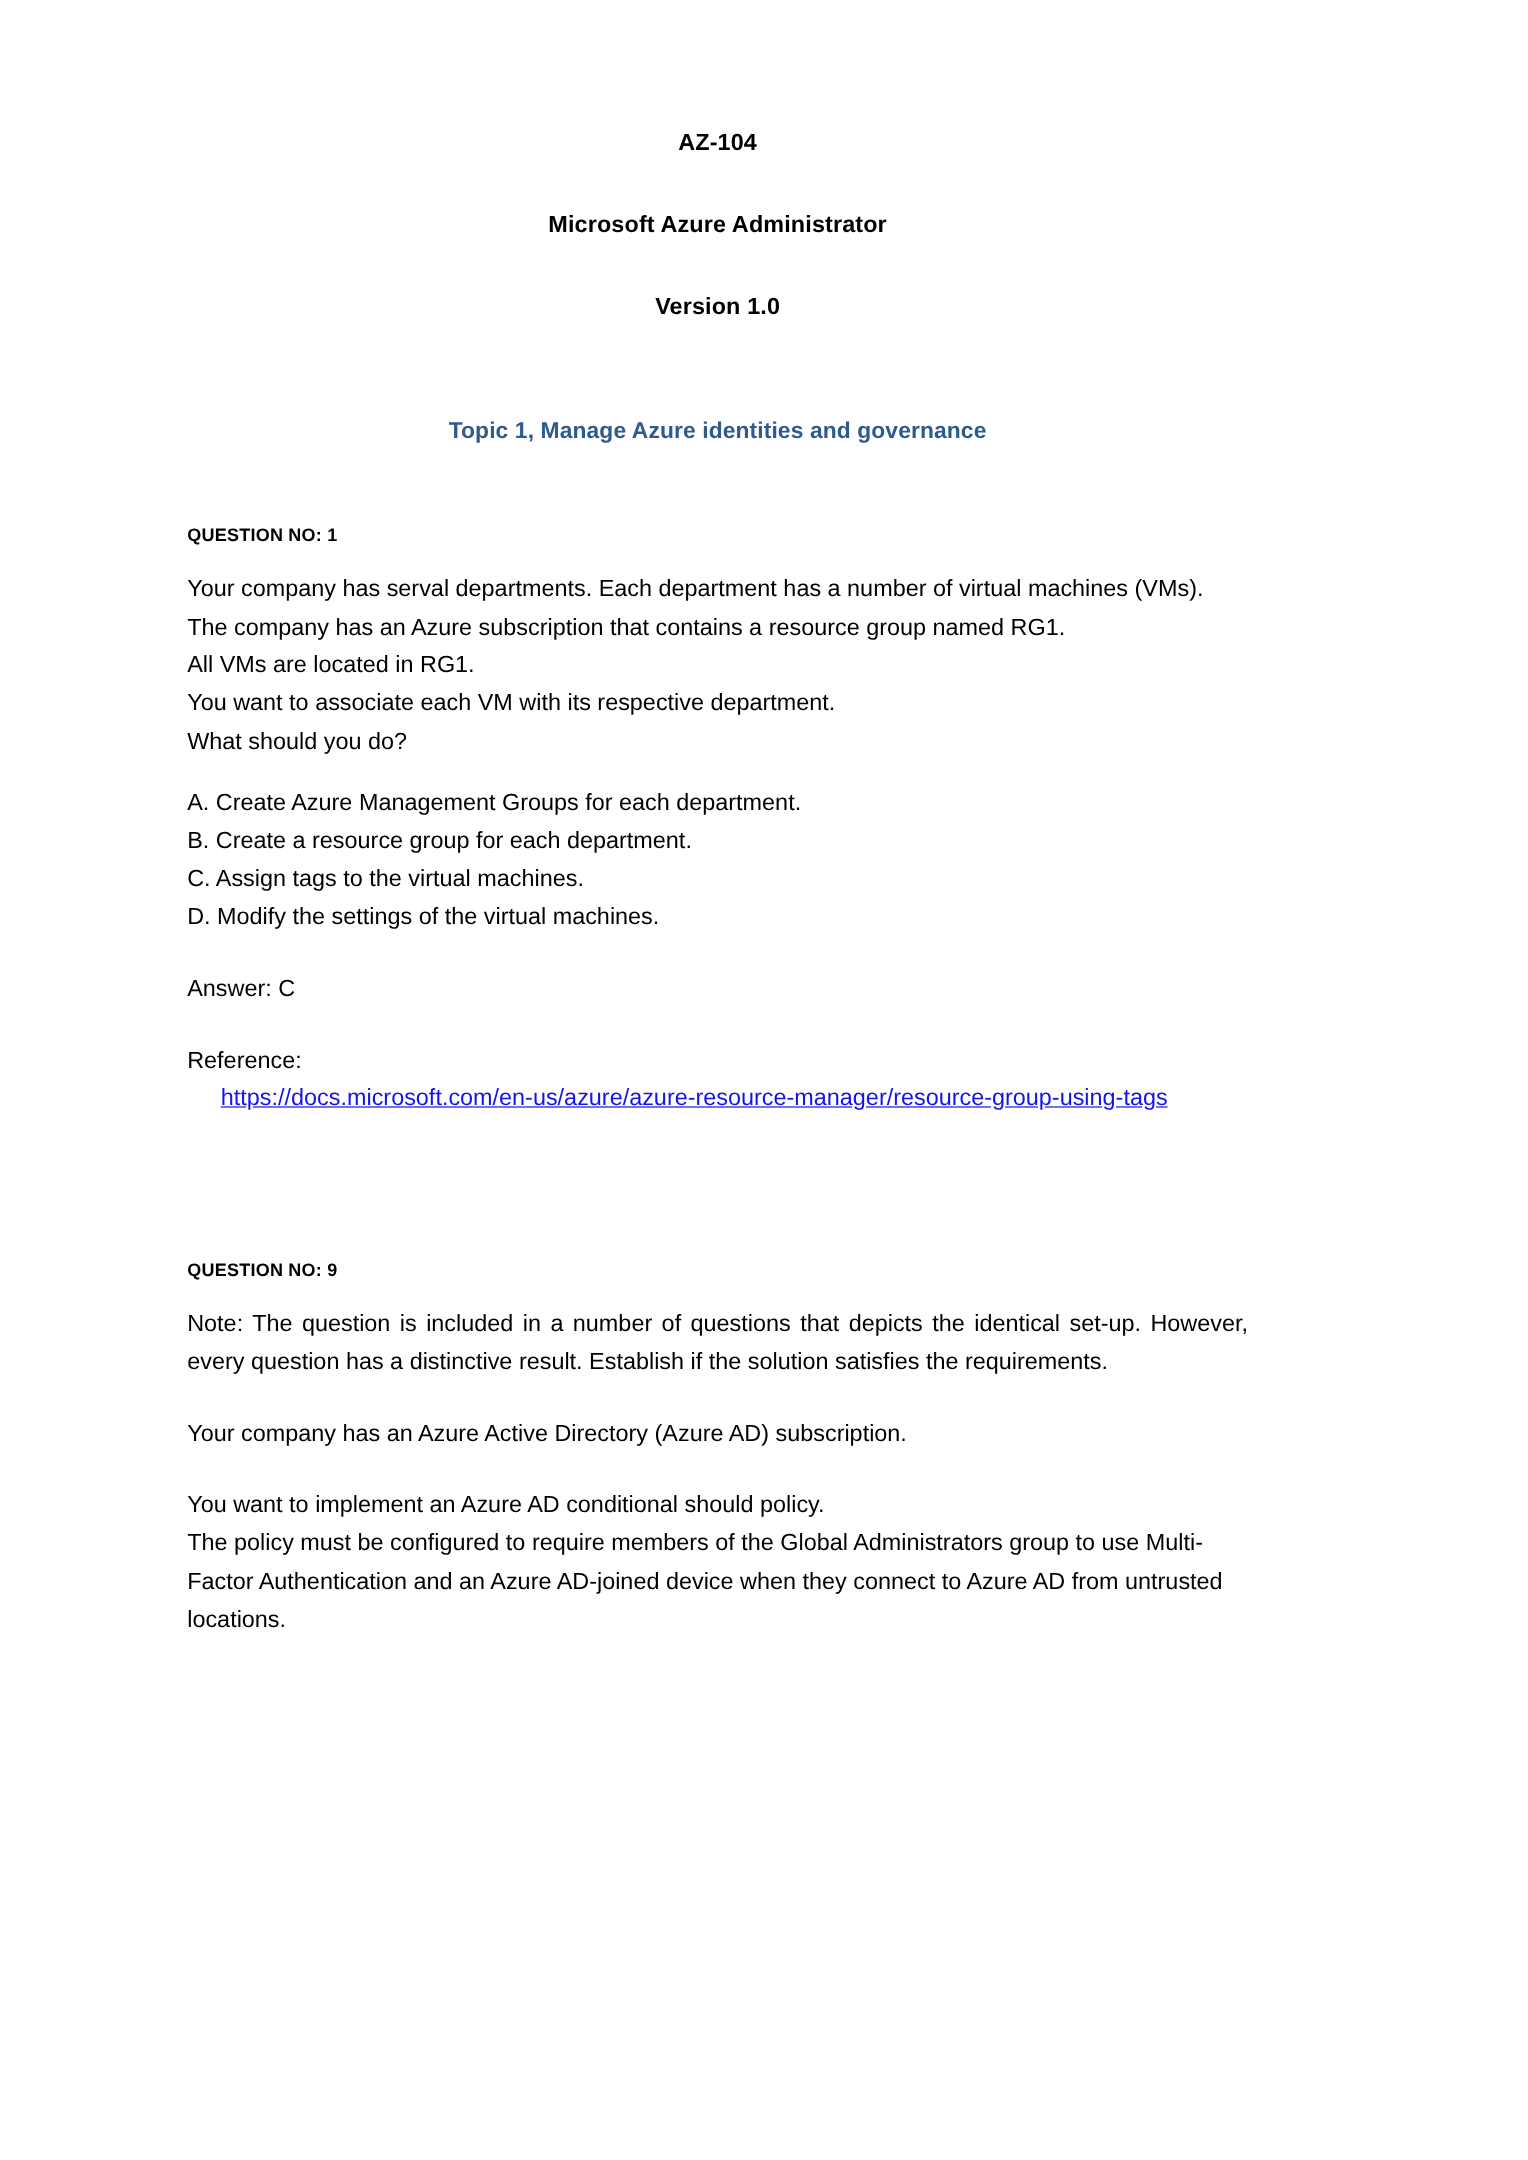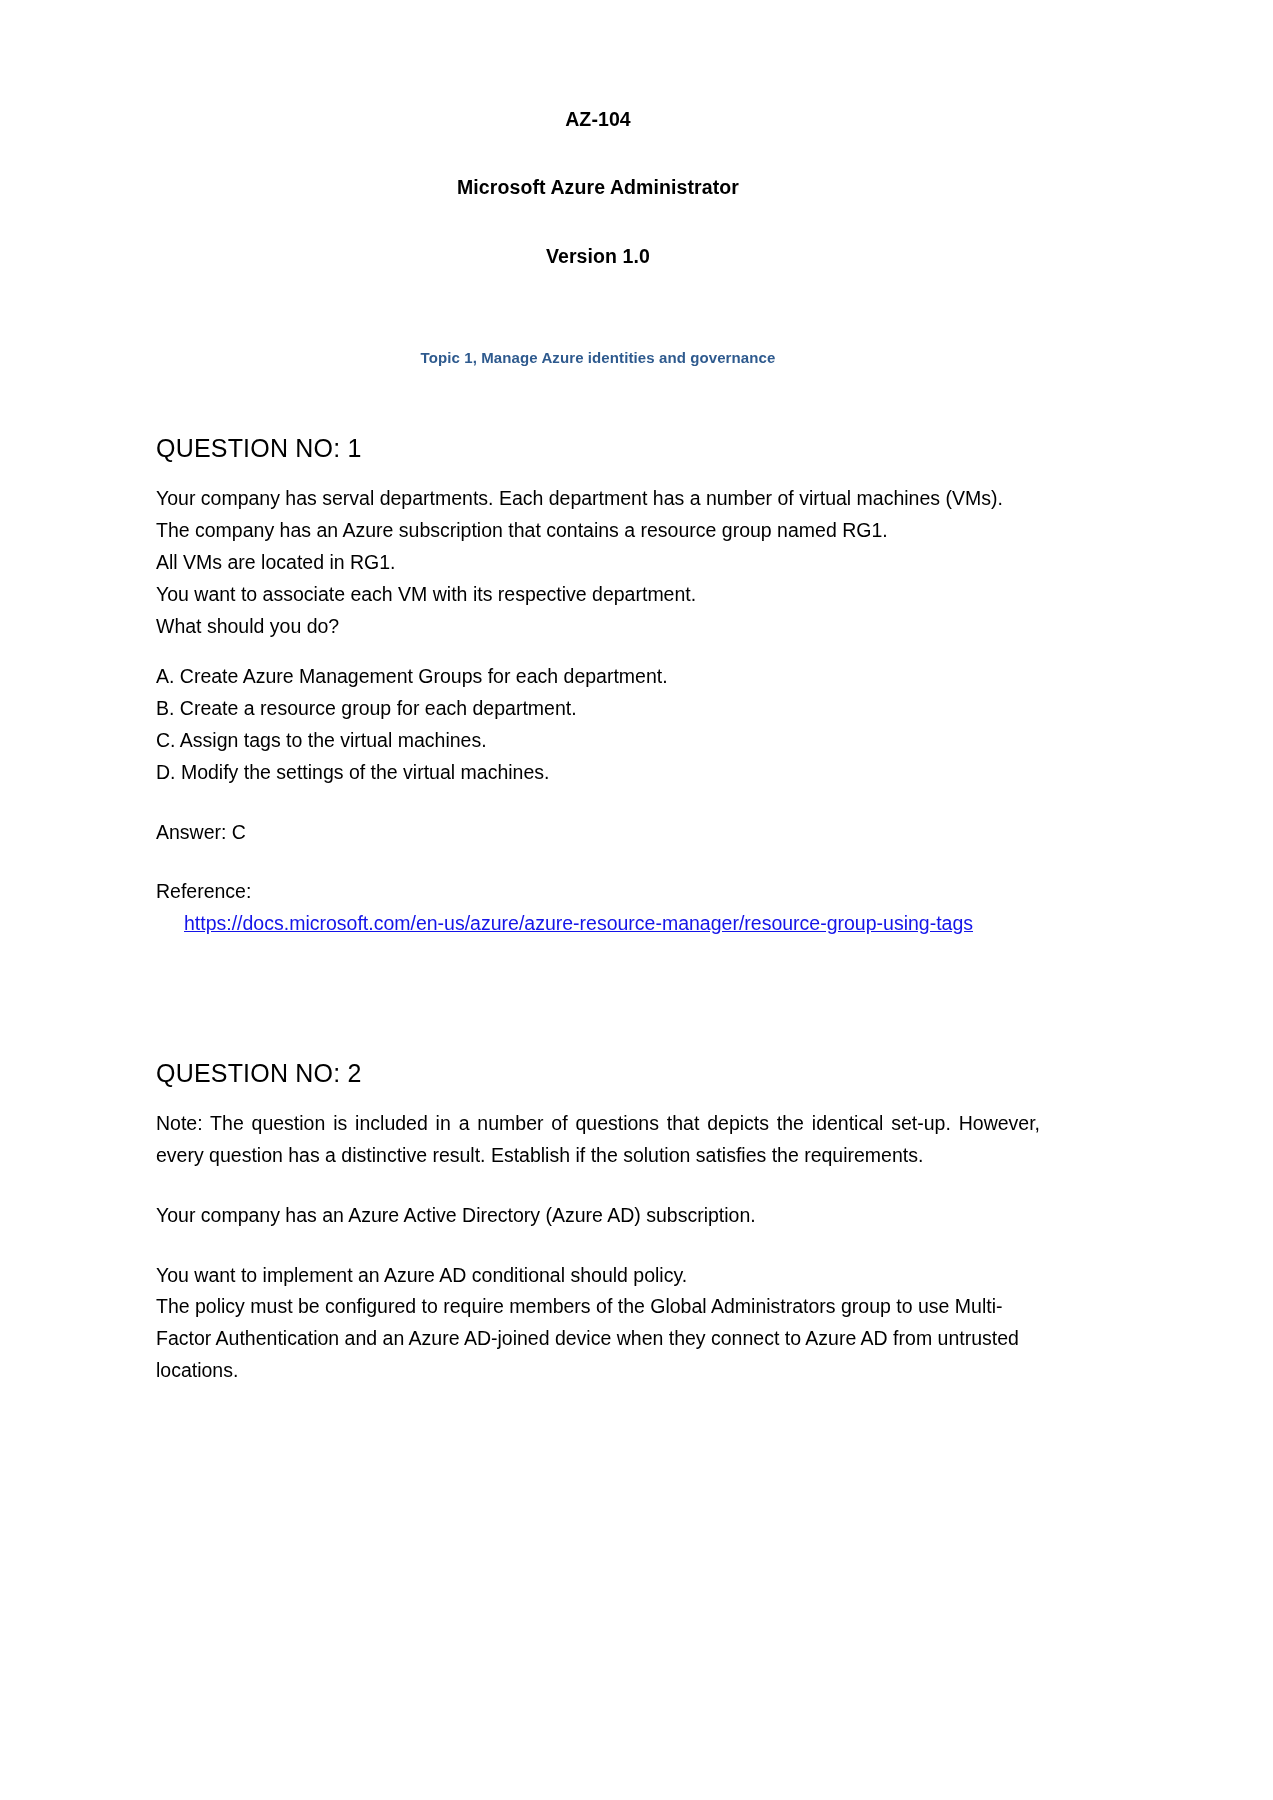--- a/index.html
+++ b/index.html
@@ -34,31 +34,31 @@
     letter-spacing: 0.1px;
     line-height: 1.2;
   }
   .t-doccode  { margin-top: 108px; }
   .t-docname  { margin-top: 45px; }
   .t-version  { margin-top: 45px; }
 
   .topic-heading {
     text-align: center;
     font-weight: bold;
-    font-size: 15px;
+    font-size: 19px;
     color: #2E5A8E;
     margin-top: 81px;
     line-height: 1.2;
     letter-spacing: 0.1px;
   }
 
   
   .q-heading {
-    font-weight: normal;
-    font-size: 25px;
+    font-weight: bold;
+    font-size: 15px;
     letter-spacing: 0.2px;
     line-height: 1.25;
   }
   .q1-heading { margin-top: 66px; }
   .q2-heading { margin-top: 118px; }
 
   .para {
     font-size: 19.5px;
     line-height: 31.8px;
     margin: 0;
@@ -113,21 +113,21 @@
     </div>
 
     <p class="para gap-small">Answer: C</p>
 
     <p class="para gap-small">Reference:</p>
 
     <p class="para">
       <span class="link" style="color: rgb(20, 20, 232); margin-left: 28px;">https://docs.microsoft.com/en-us/azure/azure-resource-manager/resource-group-using-tags</span>
     </p>
 
-    <div class="q-heading q2-heading">QUESTION NO: 2</div>
+    <div class="q-heading q2-heading">QUESTION NO: 9</div>
 
     <p class="para justify gap-before">Note: The question is included in a number of questions that depicts the identical set-up. However, every question has a distinctive result. Establish if the solution satisfies the requirements.</p>
 
     <p class="para gap-small">Your company has an Azure Active Directory (Azure AD) subscription.</p>
 
     <div class="gap-small">
       <p class="para">You want to implement an Azure AD conditional should policy.</p>
       <p class="para">The policy must be configured to require members of the Global Administrators group to use Multi-Factor Authentication and an Azure AD-joined device when they connect to Azure AD from untrusted locations.</p>
     </div>
 

